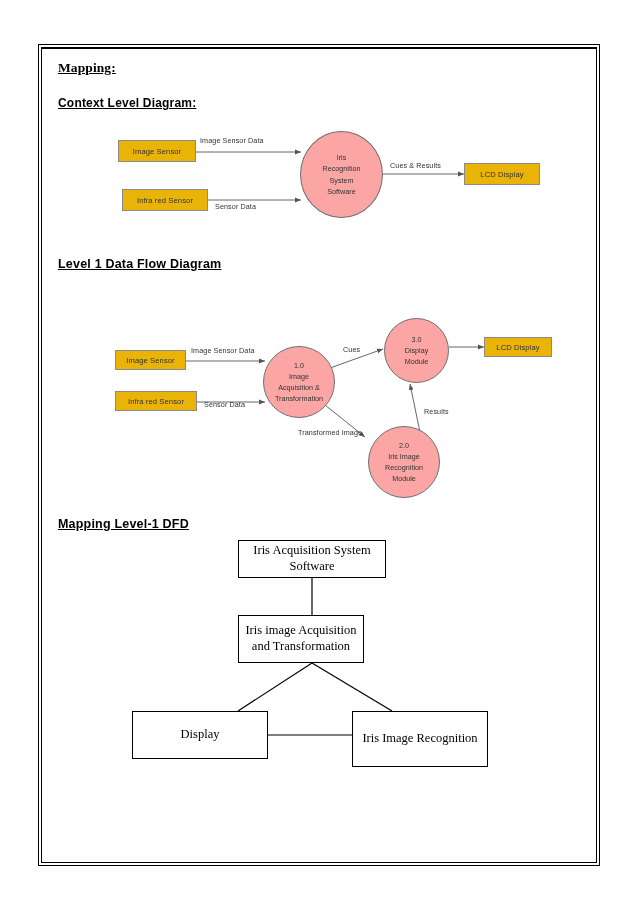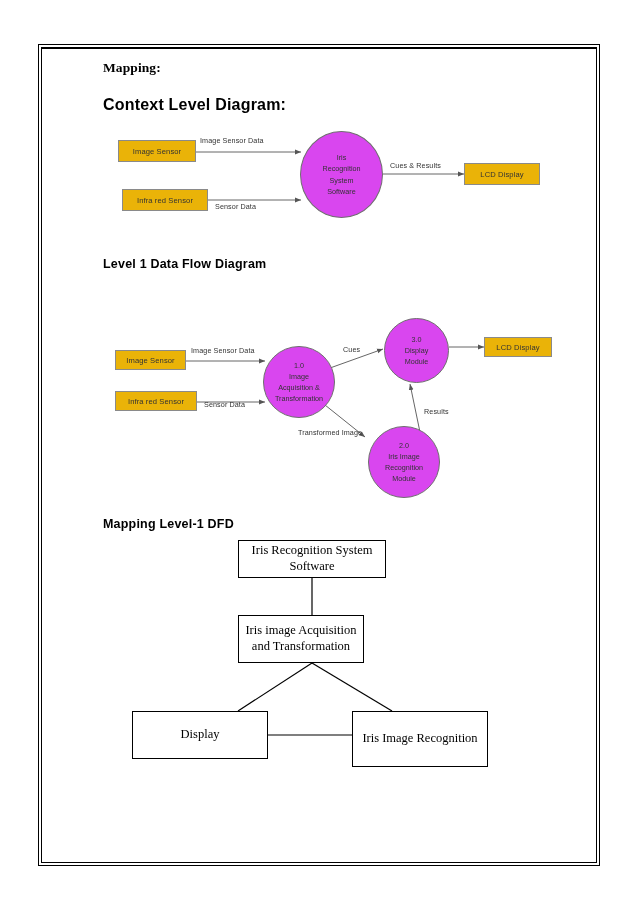--- a/index.html
+++ b/index.html
@@ -34,25 +34,25 @@
     box-sizing: border-box;
     border: 1px solid #000;
     border-top: 2px solid #000;
   }
 
   
   .heading {
     position: absolute;
     font-weight: bold;
     color: #000;
+    text-decoration: underline;
     white-space: nowrap;
-    margin-left: 45px;
   }
   #h-mapping      { left: 58px; top: 60px;  font-size: 13.5px; font-family: "Liberation Serif", serif; letter-spacing: .1px; }
-  #h-context      { left: 58px; top: 96px;  font-size: 16px; letter-spacing: .2px; }
+  #h-context      { left: 58px; top: 96px;  font-size: 12px; letter-spacing: .2px; }
   #h-level1       { left: 58px; top: 257px; font-size: 12.5px; letter-spacing: .2px; }
   #h-mapping-dfd  { left: 58px; top: 517px; font-size: 12.5px; letter-spacing: .2px; }
 
   
   .dfd-box {
     position: absolute;
     box-sizing: border-box;
     border: 1px solid #8a8a8a;
     background: #eab308;
     display: flex;
@@ -61,21 +61,21 @@
     font-size: 7.6px;
     color: #333;
     letter-spacing: .1px;
     white-space: nowrap;
   }
   .dfd-circle {
     position: absolute;
     box-sizing: border-box;
     border: 1px solid #6f6f6f;
     border-radius: 50%;
-    background: #d946ef;
+    background: #fca5a5;
     display: flex;
     flex-direction: column;
     align-items: center;
     justify-content: center;
     font-size: 7.2px;
     color: #333;
     line-height: 1.55;
     text-align: center;
   }
   .flow-label {
@@ -250,21 +250,21 @@
     <line x1="312" y1="578" x2="312" y2="615" stroke="#000" stroke-width="1.2"></line>
 
     <line x1="312" y1="663" x2="238" y2="711" stroke="#000" stroke-width="1.2"></line>
 
     <line x1="312" y1="663" x2="392" y2="711" stroke="#000" stroke-width="1.2"></line>
 
     <line x1="268" y1="735" x2="352" y2="735" stroke="#000" stroke-width="1.2"></line>
   </svg>
 
   <div class="hier-box" style="left:238px; top:540px; width:148px; height:38px;">
-    <span>Iris Recognition System Software</span>
+    <span>Iris Acquisition System Software</span>
   </div>
 
   <div class="hier-box" style="left:238px; top:615px; width:126px; height:48px;">
     <span>Iris image Acquisition and Transformation</span>
   </div>
 
   <div class="hier-box" style="left:132px; top:711px; width:136px; height:48px;">
     <span>Display</span>
   </div>
 

